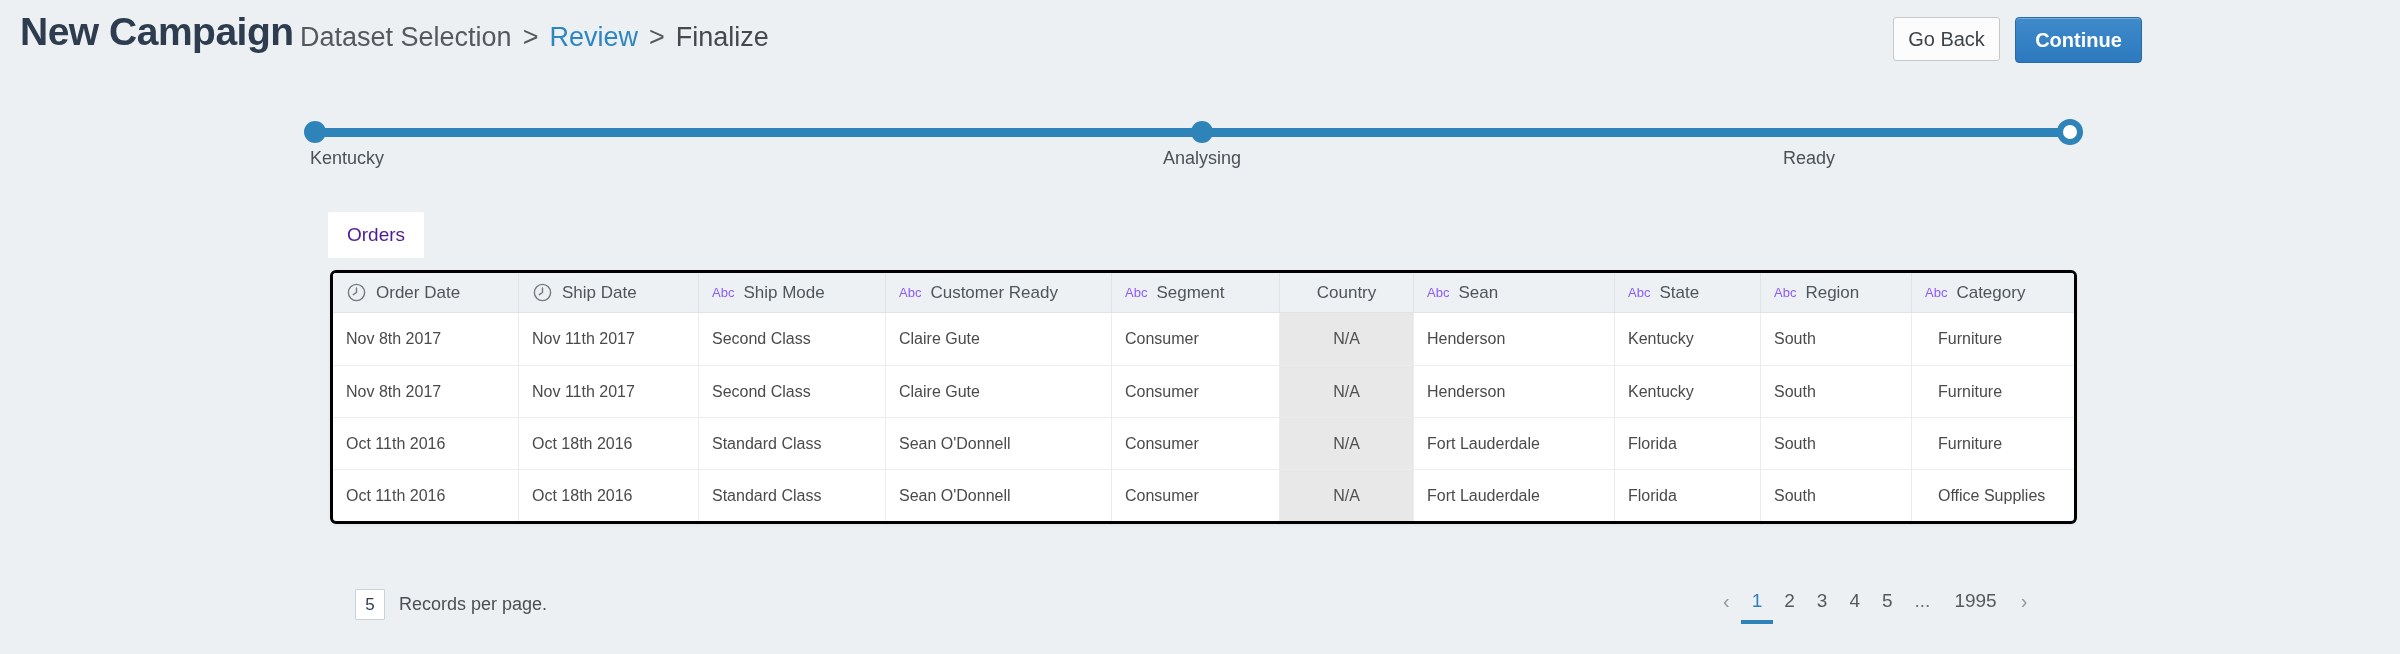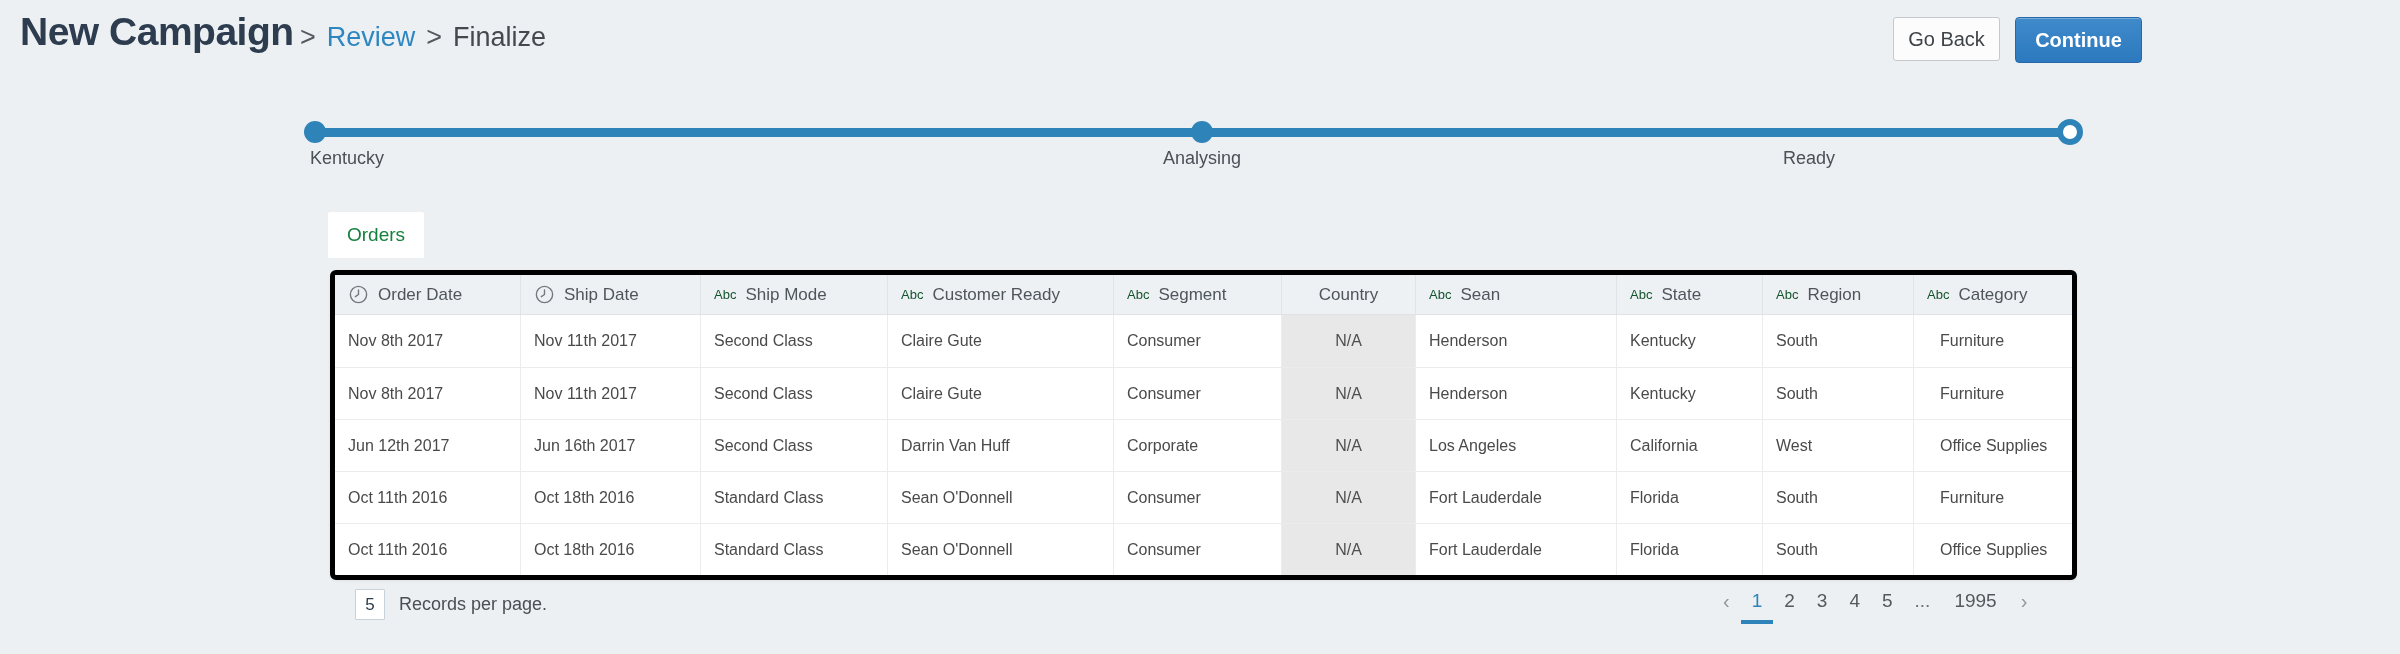--- a/index.html
+++ b/index.html
@@ -65,44 +65,44 @@
   .stage-reading   { left:310px; }
   .stage-analysing { left:1202px; transform:translateX(-50%); }
   .stage-ready     { right:325px; }
 
   
   .dataset-tab {
     position:absolute; left:328px; top:212px;
     height:46px; padding:0 19px;
     background:#ffffff; border-radius:2px 2px 0 0;
     display:flex; align-items:center;
-    font-size:19px; color:#15803d; cursor:pointer;
+    font-size:19px; color:#4c1d95; cursor:pointer;
   }
 
   
   .table-card {
     position:absolute; left:330px; top:270px;
     width:1747px;
     background:#ffffff;
-    border:5px solid #000000; border-radius:6px;
+    border:3px solid #000000; border-radius:6px;
     overflow:hidden;
     box-shadow:0 1px 3px rgba(30,40,50,0.06);
   }
   table { border-collapse:separate; border-spacing:0; table-layout:fixed; width:1745px; }
   th {
     height:40px; background:#eef1f4;
     border-right:1px solid #e0e4e8; border-bottom:1px solid #dfe3e7;
     font-weight:400; font-size:17px; color:#4e565c;
     padding:0; text-align:left;
   }
   th:last-child { border-right:none; }
   .thin { display:flex; align-items:center; gap:9px; padding-left:13px; }
   th.center .thin { justify-content:center; padding-left:0; }
   .hicon { display:flex; align-items:center; flex:0 0 auto; }
-  .hicon.abc { font-size:13px; color:#14532d; letter-spacing:0; }
+  .hicon.abc { font-size:13px; color:#8b5cf6; letter-spacing:0; }
   td {
     height:52px;
     font-family:Liberation Sans, sans-serif;
     font-size:16px; color:#4a4a4a;
     padding:0 0 0 13px;
     white-space:nowrap; overflow:hidden;
     border-right:1px solid #ececec; border-top:1px solid #ececec;
   }
   td:last-child { border-right:none; }
   tbody tr:first-child td { border-top:none; }
@@ -138,20 +138,21 @@
     padding-bottom:8px;
   }
 </style>
 </head>
 <body>
 
 <div id="app">
 
   <div class="page-title">New Campaign</div>
   <div class="breadcrumb">
+    <span>Dataset Selection</span>
     <span class="bc-sep">&gt;</span>
     <span class="bc-link">Review</span>
     <span class="bc-sep">&gt;</span>
     <span class="bc-last">Finalize</span>
   </div>
   <div class="btn btn-goback">Go Back</div>
   <div class="btn btn-continue">Continue</div>
 
   <div class="progress-track"></div>
   <div class="dot dot-filled dot-reading"></div>
@@ -269,32 +270,20 @@
             <td class="col-ship-mode">Second Class</td>
             <td class="col-customer-name">Claire Gute</td>
             <td class="col-segment">Consumer</td>
             <td class="muted col-country">N/A</td>
             <td class="col-city">Henderson</td>
             <td class="col-state">Kentucky</td>
             <td class="col-region">South</td>
             <td class="col-category">Furniture</td>
           </tr>
           <tr>
-            <td class="col-order-date">Jun 12th 2017</td>
-            <td class="col-ship-date">Jun 16th 2017</td>
-            <td class="col-ship-mode">Second Class</td>
-            <td class="col-customer-name">Darrin Van Huff</td>
-            <td class="col-segment">Corporate</td>
-            <td class="muted col-country">N/A</td>
-            <td class="col-city">Los Angeles</td>
-            <td class="col-state">California</td>
-            <td class="col-region">West</td>
-            <td class="col-category">Office Supplies</td>
-          </tr>
-          <tr>
             <td class="col-order-date">Oct 11th 2016</td>
             <td class="col-ship-date">Oct 18th 2016</td>
             <td class="col-ship-mode">Standard Class</td>
             <td class="col-customer-name">Sean O'Donnell</td>
             <td class="col-segment">Consumer</td>
             <td class="muted col-country">N/A</td>
             <td class="col-city">Fort Lauderdale</td>
             <td class="col-state">Florida</td>
             <td class="col-region">South</td>
             <td class="col-category">Furniture</td>

